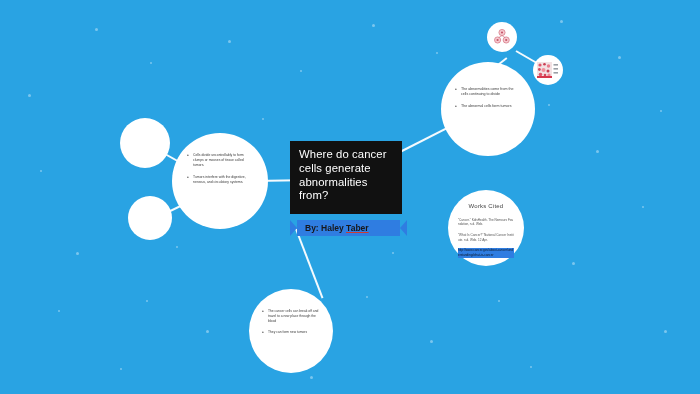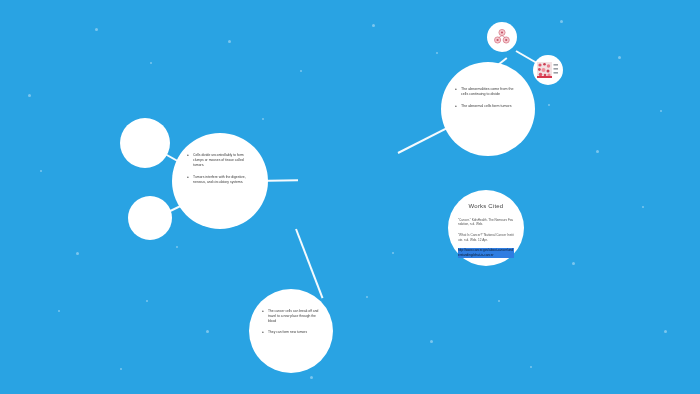--- a/index.html
+++ b/index.html
@@ -192,15 +192,25 @@
       <circle cx="3.5" cy="12.5" r="1.8" fill="#e0566a"></circle>
       <circle cx="8" cy="13" r="1.3" fill="#d14a5e"></circle>
       <circle cx="12" cy="13" r="1.6" fill="#ef8896"></circle>
       <rect x="0" y="14" width="15" height="2" fill="#d6374c"></rect>
       <rect x="16.5" y="2" width="4.5" height="1.6" fill="#9aa0a6"></rect>
       <rect x="16.5" y="6" width="4.5" height="1.6" fill="#9aa0a6"></rect>
       <rect x="16.5" y="10" width="4.5" height="1.6" fill="#9aa0a6"></rect>
     </svg>
   </div>
 
-
+  <div id="title-card">
+    <div class="title-text">Where do cancer cells generate abnormalities from?</div>
+  </div>
+
+  <div id="byline">
+    <div class="byline-handle" style="left:-7px;top:0;border-width:8px 0 8px 7px;border-color:transparent transparent transparent #2f7de1;"></div>
+    <div class="byline-handle" style="right:-7px;top:0;border-width:8px 7px 8px 0;border-color:transparent #2f7de1 transparent transparent;"></div>
+    <div class="byline-text">
+      <span>By: Haley </span><u>Taber</u>
+    </div>
+  </div>
 
 </div>
 
 </body></html>

